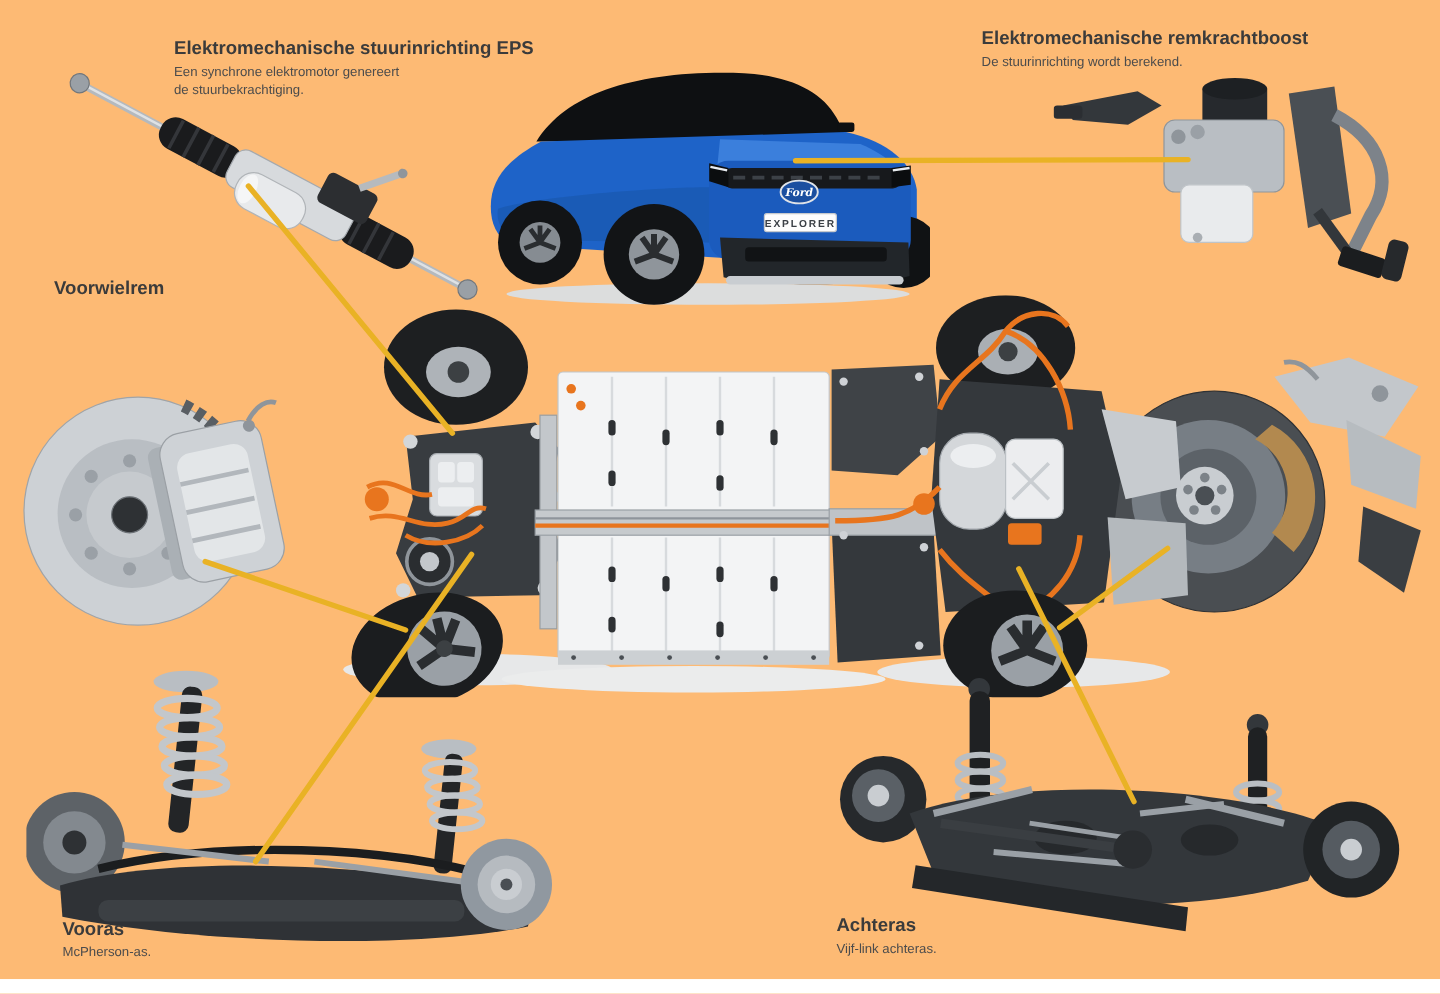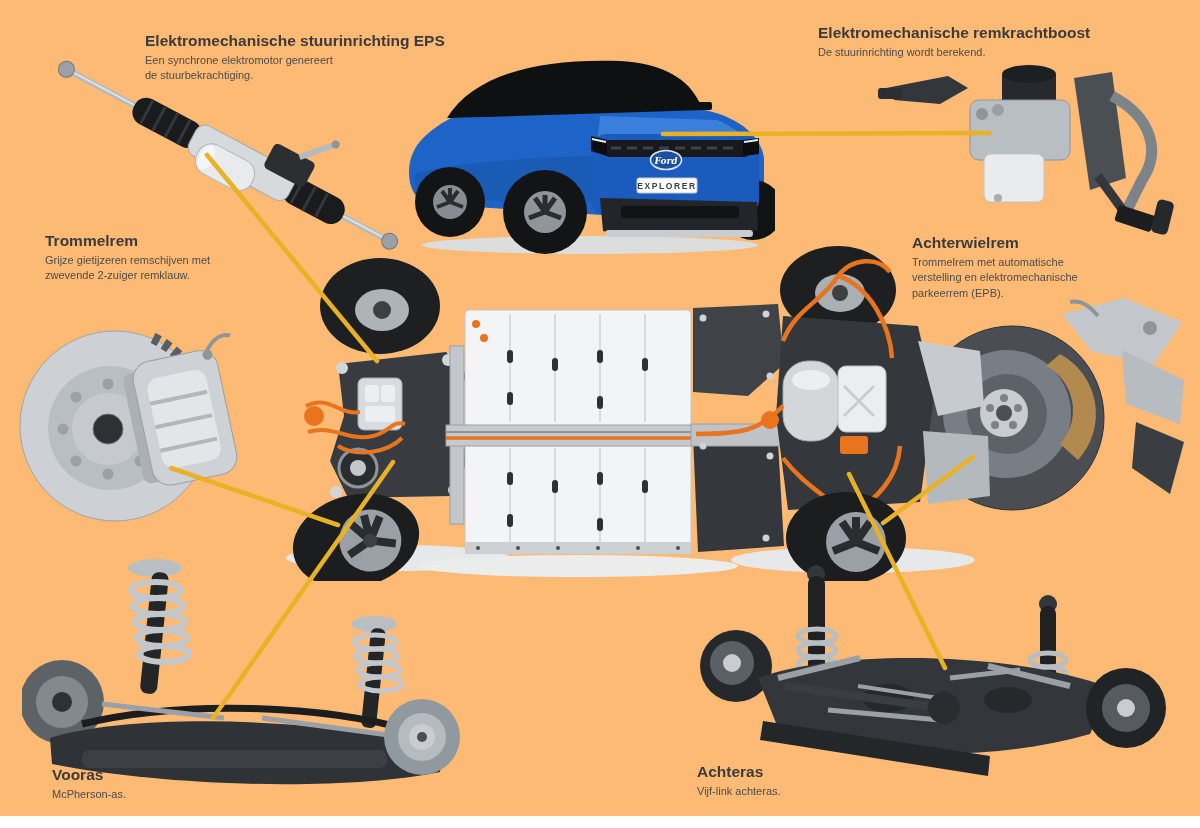--- a/index.html
+++ b/index.html
@@ -26,31 +26,23 @@
     <div class="label-body">Een synchrone  elektromotor  genereert
 de stuurbekrachtiging.</div>
   </div>
 
   <div class="label" style="left:818px;top:22px;">
     <div class="label-title">Elektromechanische remkrachtboost</div>
     <div class="label-body">De stuurinrichting  wordt berekend.</div>
   </div>
 
   <div class="label" style="left:45px;top:230px;">
-    <div class="label-title">Trommelrem</div>
-    <div class="label-body">Grijze gietijzeren remschijven  met
-zwevende 2-zuiger remklauw.</div>
-  </div>
-
-  <div class="label" style="left:912px;top:232px;">
-    <div class="label-title">Achterwielrem</div>
-    <div class="label-body">Trommelrem  met automatische
-verstelling en elektromechanische
-parkeerrem (EPB).</div>
-  </div>
+    <div class="label-title">Voorwielrem</div>
+  </div>
+
 
   <div class="label" style="left:697px;top:761px;">
     <div class="label-title">Achteras</div>
     <div class="label-body">Vijf-link  achteras.</div>
   </div>
 
   <div class="label" style="left:52px;top:764px;">
     <div class="label-title">Vooras</div>
     <div class="label-body">McPherson-as.</div>
   </div>

